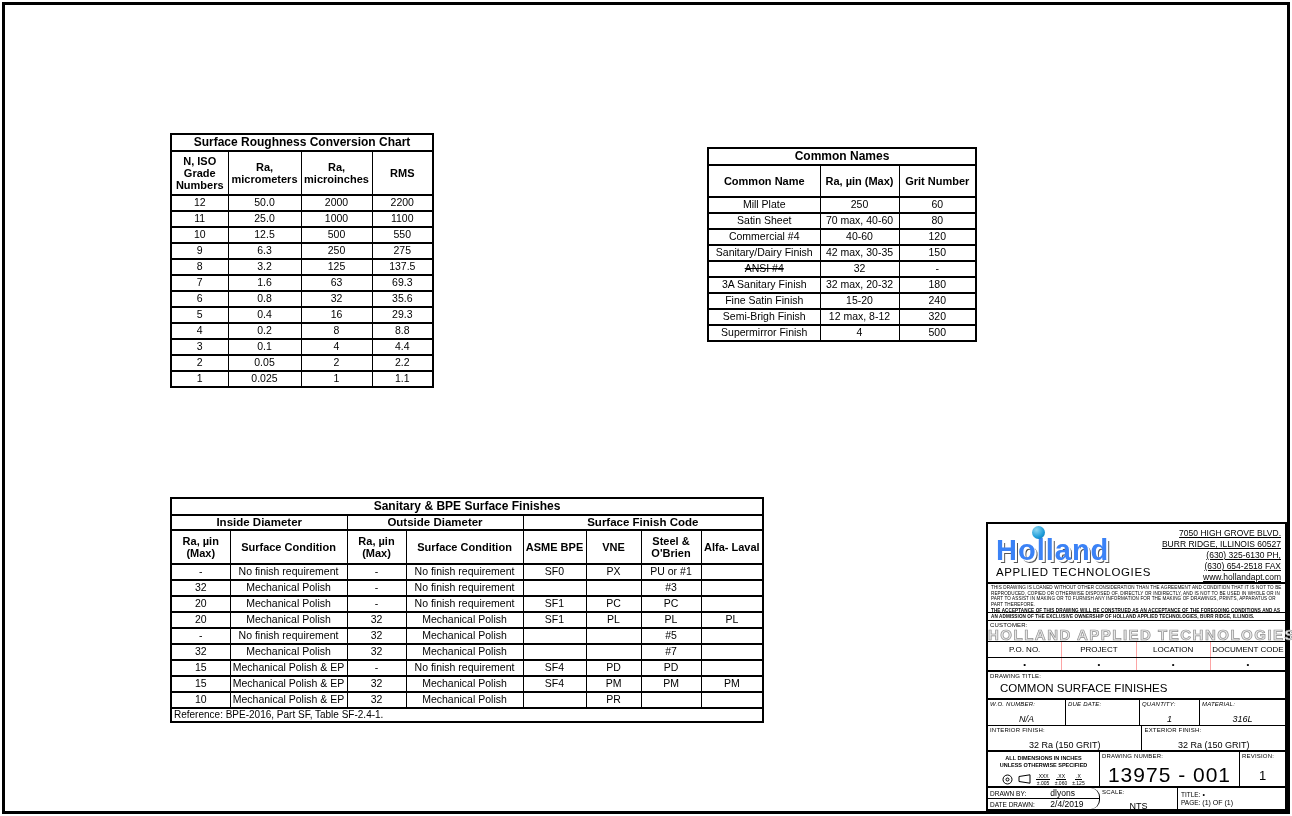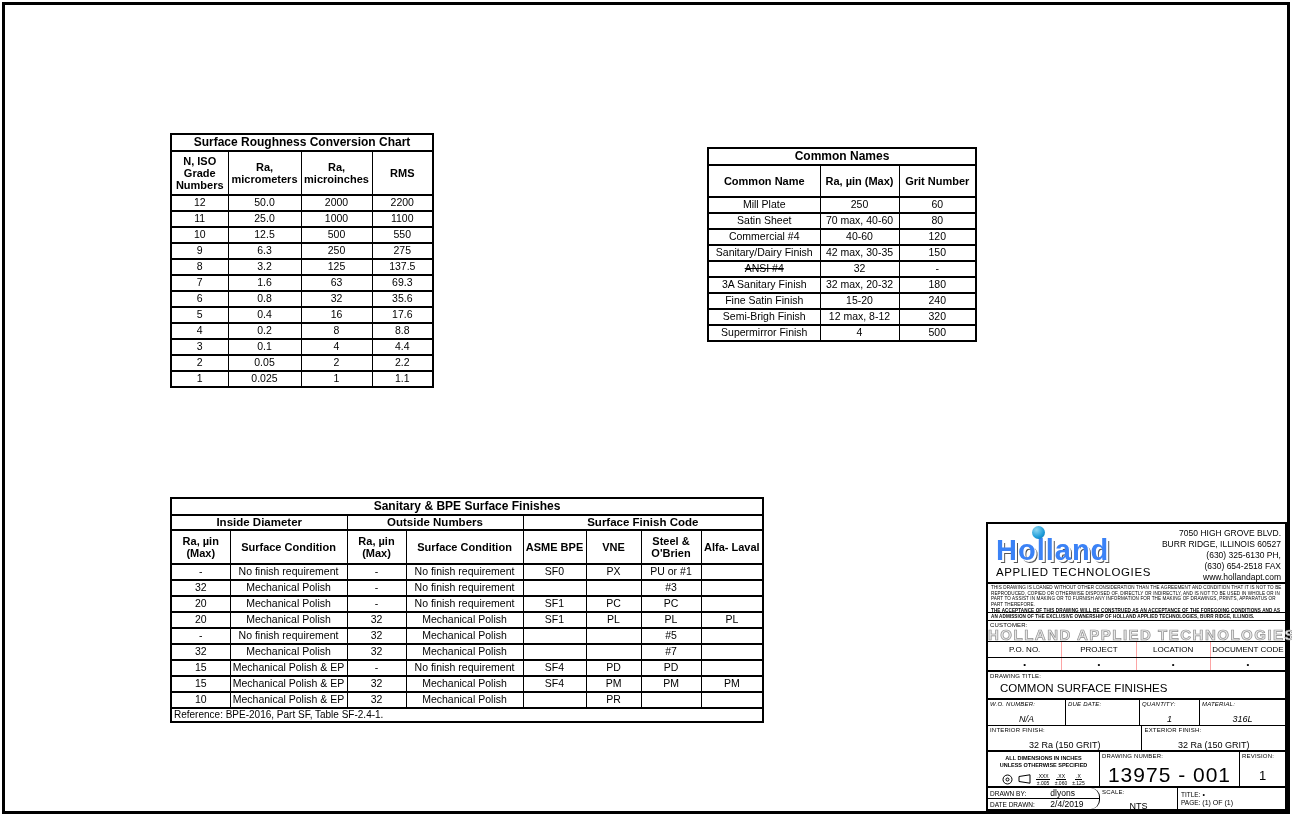--- a/index.html
+++ b/index.html
@@ -28,21 +28,21 @@
   .lab { position:absolute; top:1px; left:2px; font-size:6px; letter-spacing:.2px; white-space:nowrap; }
   .lab2 { font-size:6.5px; }
 
   .logo-row { height:60px; border-bottom-width:2px; }
   .logo { width:56%; position:relative; padding:8px 0 0 8px; }
   .logo-dot { position:absolute; left:44px; top:2px; width:13px; height:13px; border-radius:50%;
               background:radial-gradient(circle at 35% 30%, #8ed7f2, #1d9cd8 60%, #0b6aa8); }
   .logo-word { font-size:29px; font-weight:bold; font-stretch:condensed; letter-spacing:1px; color:#3b82f6;
                line-height:1; margin-top:4px; text-shadow:2px 2px 0 #fff, 3px 3px 0 #555; }
   .logo-sub { font-size:11.5px; letter-spacing:.6px; margin-top:1px; }
-  .address { flex:1; text-align:right; font-size:8.5px; line-height:1.3; padding:4px 4px 0 0; }
+  .address { flex:1; text-align:right; font-size:8.5px; line-height:1.3; padding:4px 4px 0 0;text-decoration:underline; }
 
   .disclaimer { height:29px; border-bottom-width:1px; display:block; padding:1px 3px; }
   .disclaimer p { margin:0; font-size:4.6px; line-height:1.25; letter-spacing:.1px; }
   .disclaimer p.b { font-weight:bold; }
   .spacer-row { height:8px; }
 
   .customer-row { height:21px; }
   .outline-text { width:100%; text-align:center; font-size:15px; font-weight:bold; letter-spacing:1.5px;
                   color:#e8e8e8; -webkit-text-stroke:.7px #8f8f8f; padding-top:5px; white-space:nowrap; }
 
@@ -157,21 +157,21 @@
           <td>6</td>
           <td>0.8</td>
           <td>32</td>
           <td>35.6</td>
         </tr>
 
         <tr>
           <td>5</td>
           <td>0.4</td>
           <td>16</td>
-          <td>17.6</td>
+          <td>29.3</td>
         </tr>
 
         <tr>
           <td>4</td>
           <td>0.2</td>
           <td>8</td>
           <td>8.8</td>
         </tr>
 
         <tr>
@@ -283,21 +283,21 @@
         <col style="width:55px">
         <col style="width:60px">
         <col style="width:62px">
     </colgroup>
     <thead>
       <tr class="title-row">
         <th colspan="8">Sanitary &amp; BPE Surface Finishes</th>
       </tr>
       <tr class="group-row">
         <th colspan="2">Inside Diameter</th>
-        <th colspan="2">Outside Numbers</th>
+        <th colspan="2">Outside Diameter</th>
         <th colspan="4">Surface Finish Code</th>
       </tr>
       <tr class="head-row">
         <th>Ra, µin (Max)</th>
         <th>Surface Condition</th>
         <th>Ra, µin (Max)</th>
         <th>Surface Condition</th>
         <th>ASME BPE</th>
         <th>VNE</th>
         <th>Steel &amp; O'Brien</th>

